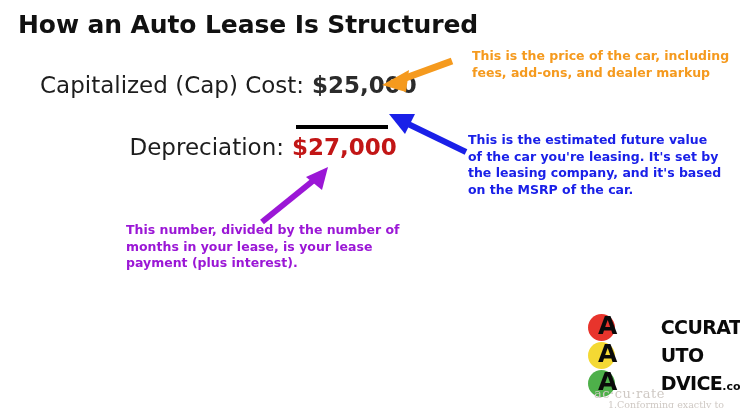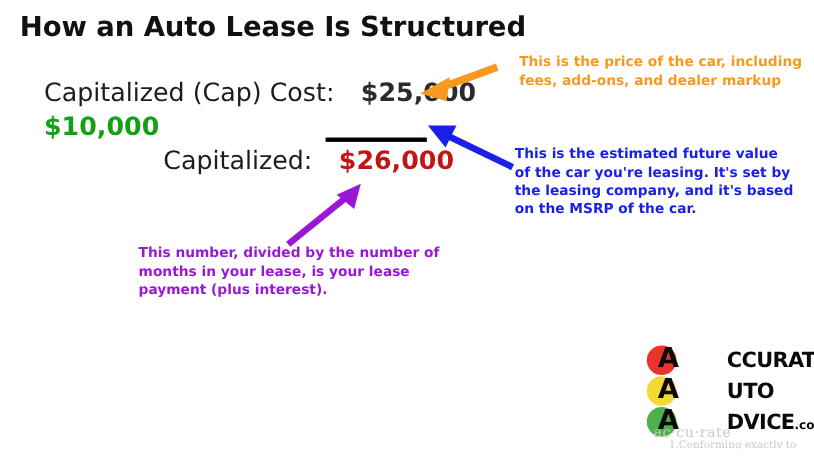--- a/index.html
+++ b/index.html
@@ -36,21 +36,20 @@
   #ledger {
     position: absolute;
     left: 40px;
     top: 72px;
     width: 360px;
   }
   .ledger-row {
     display: flex;
     align-items: baseline;
     height: 31px;
-    gap: 16px;
   }
   .ledger-label {
     flex: 0 0 252px;
     text-align: right;
     font-family: "DejaVu Sans", "Liberation Sans", sans-serif;
     font-size: 23px;
     font-weight: normal;
     color: #1d1d1d;
     white-space: nowrap;
     padding-right: 8px;
@@ -190,26 +189,25 @@
   <div id="page-title">How an Auto Lease Is Structured</div>
 
   <div id="ledger">
 
     <div class="ledger-row">
       <span class="ledger-label">Capitalized (Cap) Cost:</span>
       <span class="ledger-value v-cap">$25,000</span>
     </div>
 
     <div class="ledger-row">
-      <span class="ledger-value v-residual">$10,000</span>
     </div>
 
     <div class="ledger-row">
-      <span class="ledger-label">Capitalized:</span>
-      <span class="ledger-value v-depr">$26,000</span>
+      <span class="ledger-label">Depreciation:</span>
+      <span class="ledger-value v-depr">$27,000</span>
     </div>
 
   </div>
 
   <div id="sum-rule"></div>
 
   <div class="note" id="note-orange">This is the price of the car, including
 fees, add-ons, and dealer markup</div>
 
   <div class="note" id="note-blue">This is the estimated future value

